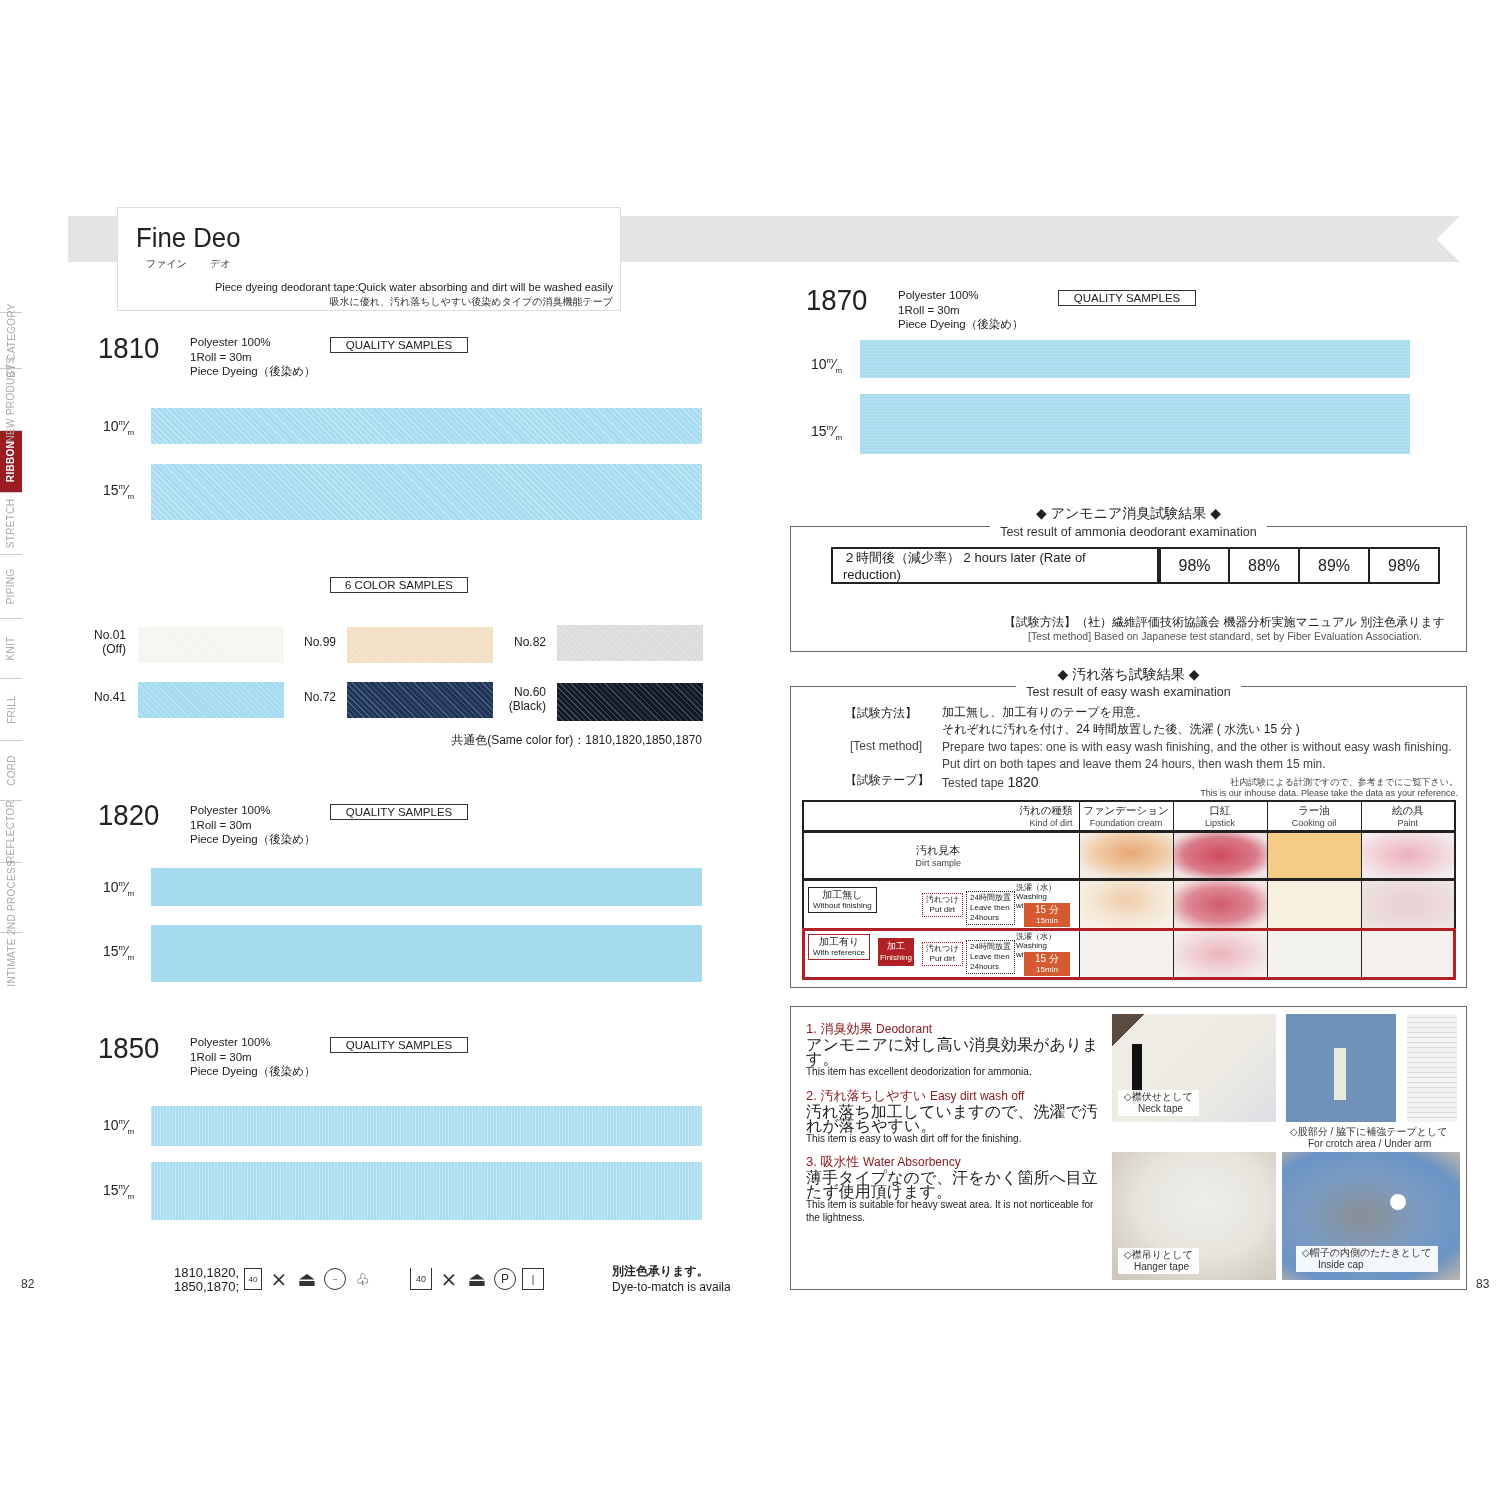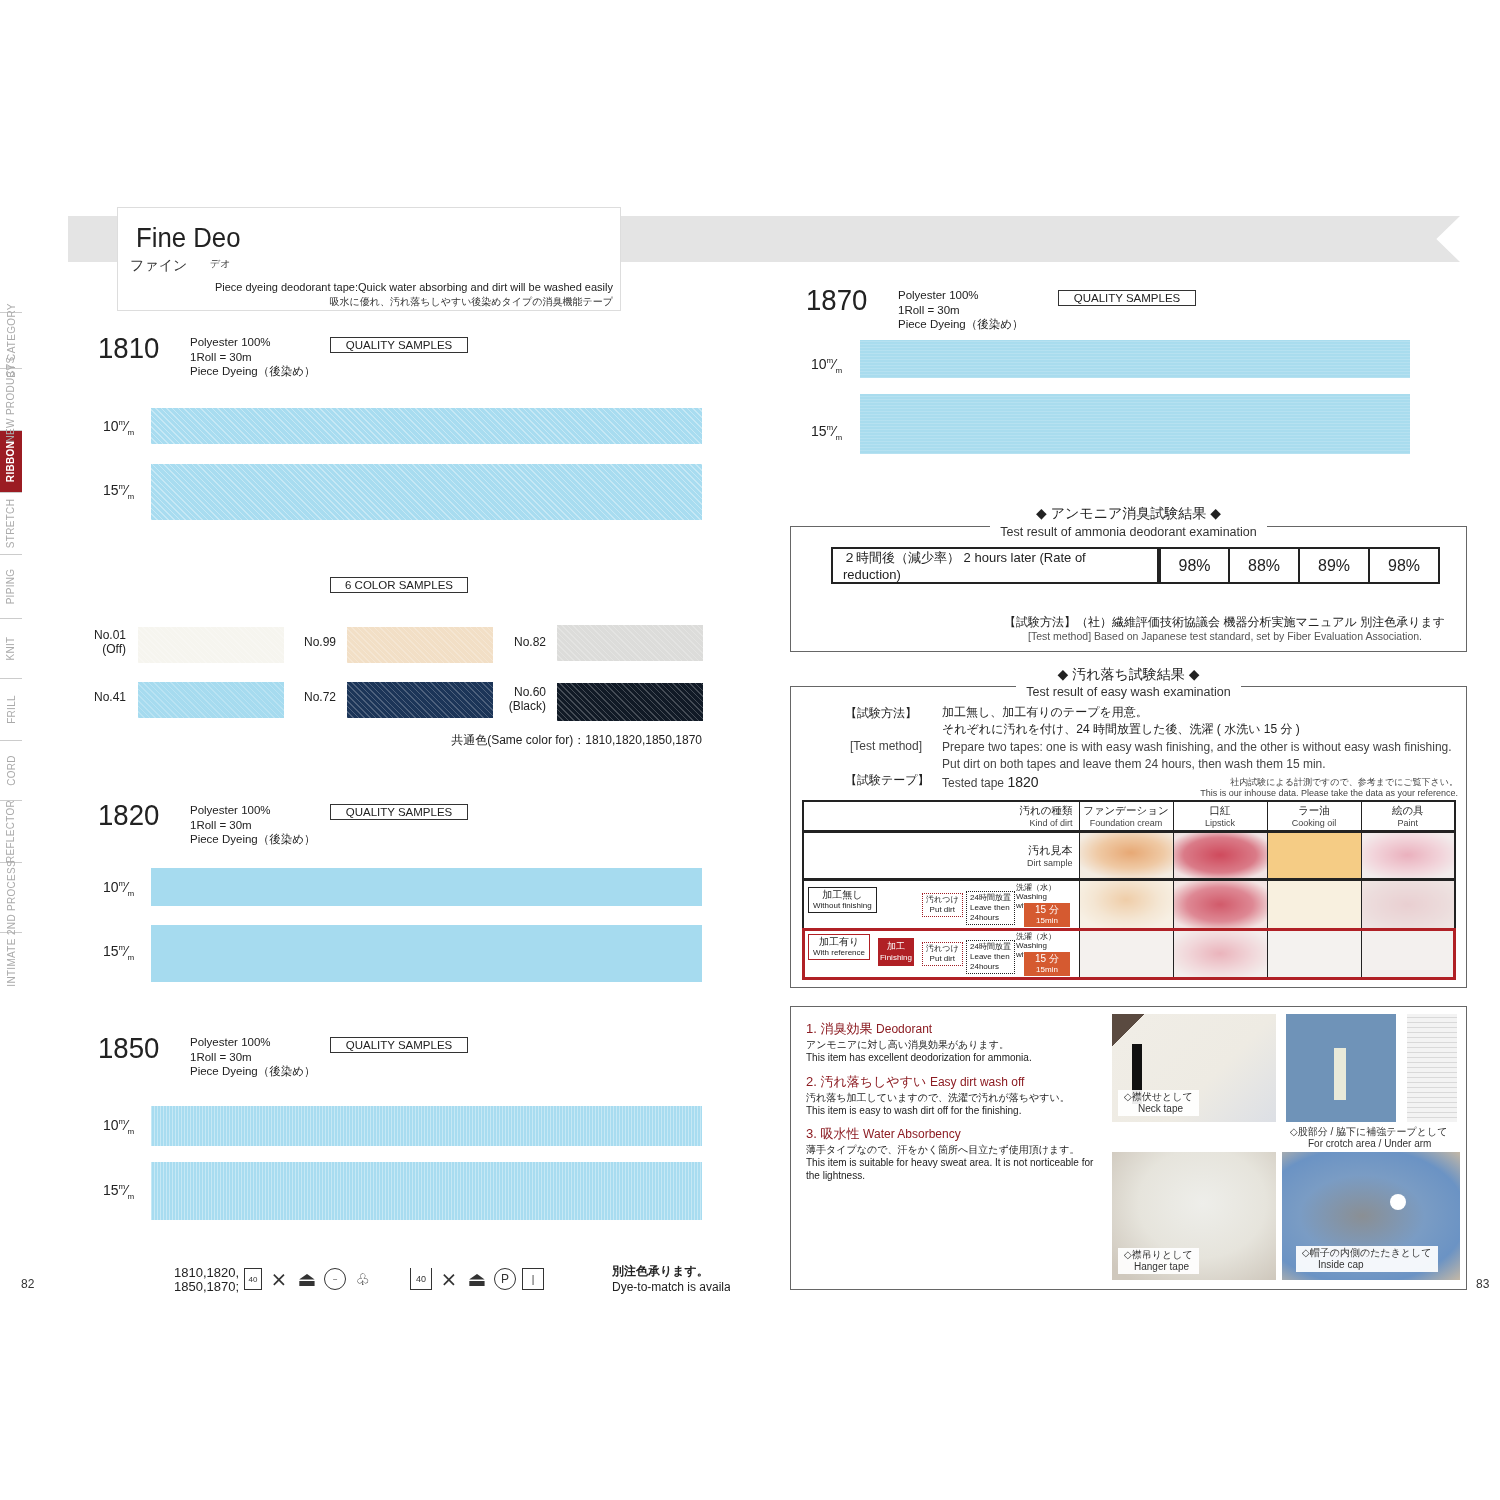--- a/index.html
+++ b/index.html
@@ -11,21 +11,21 @@
   .side-tabs { left: 0; top: 312px; width: 22px; height: 680px; display: flex; flex-direction: column-reverse; }
   .side-tab { flex: 1 1 auto; display: flex; align-items: center; justify-content: center; border-top: 1px solid #ccc; position: relative; }
   .side-tab span { display: block; transform: rotate(-90deg); white-space: nowrap; font-size: 10px; color: #aaa; letter-spacing: 0.3px; font-family: "Liberation Sans", sans-serif; }
   .side-tab.active { background: #9b1c23; }
   .side-tab.active span { color: #fff; font-weight: bold; }
 
   
   .banner { left: 68px; top: 216px; width: 1392px; height: 46px; background: #e4e4e4; clip-path: polygon(0 0, 100% 0, 98.3% 50%, 100% 100%, 0 100%); }
   .title-box { left: 117px; top: 207px; width: 504px; height: 104px; background: #fff; border: 1px solid #ddd; }
   .title-main { left: 136px; top: 222px; font-size: 28px; color: #222; font-family: "Liberation Sans", sans-serif; transform: scaleX(0.92); transform-origin: left; }
-  .title-kana1 { left: 130px; top: 257px; font-size: 14px; color: #333; }
+  .title-kana1 { left: 146px; top: 257px; font-size: 10px; color: #333; }
   .title-kana2 { left: 210px; top: 257px; font-size: 10px; color: #333; }
   .title-desc-en { right: 887px; top: 281px; font-size: 11px; color: #222; white-space: nowrap; }
   .title-desc-jp { right: 887px; top: 295px; font-size: 10px; color: #333; white-space: nowrap; }
 
   
   .prod-num { font-size: 30px; color: #222; font-family: "Liberation Sans", sans-serif; transform: scaleX(0.92); transform-origin: left; }
   .prod-spec { font-size: 11.5px; line-height: 14.5px; color: #222; }
   .qs-box { border: 1.5px solid #333; font-size: 11.5px; padding: 0 12px; height: 16px; line-height: 14px; text-align: center; white-space: nowrap; }
   .size-label { font-size: 14px; color: #222; }
   .size-label sup { font-size: 8px; }
@@ -67,21 +67,21 @@
   .wash-label { font-size: 12px; color: #222; }
   .wash-text { font-size: 12px; color: #222; line-height: 16.5px; }
 
   table.dirt { border-collapse: collapse; }
   table.dirt td { border: 1.5px solid #222; font-size: 10px; text-align: center; vertical-align: middle; padding: 0; }
   table.dirt .hdr-jp { font-size: 10.5px; display: block; }
   table.dirt .hdr-en { font-size: 9px; color: #444; display: block; }
 
   .feature-title { font-size: 13px; color: #8c1c22; }
   .feature-title .en { font-size: 12px; }
-  .feature-jp { font-size: 10px; color: #222; line-height: 14px; }
+  .feature-jp { font-size: 16px; color: #222; line-height: 14px; }
   .feature-en { font-size: 10px; color: #222; line-height: 12.5px; }
 
   .photo { overflow: hidden; }
   .photo-cap { background: rgba(255,255,255,0.92); font-size: 10px; color: #333; line-height: 12px; padding: 1px 6px; }
   .page-num { font-size: 12px; color: #333; }
 </style>
 </head>
 <body>
 
 <div class="abs side-tabs">
@@ -298,21 +298,21 @@
     <td style="width:94px">
           <span class="hdr-jp">ラー油</span>
           <span class="hdr-en">Cooking oil</span>
         </td>
     <td style="width:94px">
           <span class="hdr-jp">絵の具</span>
           <span class="hdr-en">Paint</span>
         </td>
   </tr>
   <tr style="height:48px;border-top:3px solid #222">
-    <td style="text-align:right;padding-right:6px">
+    <td style="text-align:center;padding-right:6px">
           <span class="hdr-jp" style="font-size:11px">汚れ見本</span>
           <span class="hdr-en">Dirt sample</span>
         </td>
     <td style="background:radial-gradient(ellipse at 55% 45%, #e7a874 0%, #efc9a4 45%, #f3ece2 80%)"></td>
     <td style="background:radial-gradient(ellipse at 50% 50%, #cf4a5c 0%, #da7b88 55%, #f1e4e4 85%)"></td>
     <td style="background:#f5cc85"></td>
     <td style="background:radial-gradient(ellipse at 50% 50%, #eab0bd 0%, #f2d6dc 55%, #f2ecec 85%)"></td>
   </tr>
   <tr style="height:50px;border-top:3px solid #222">
     <td style="position:relative;text-align:left">

